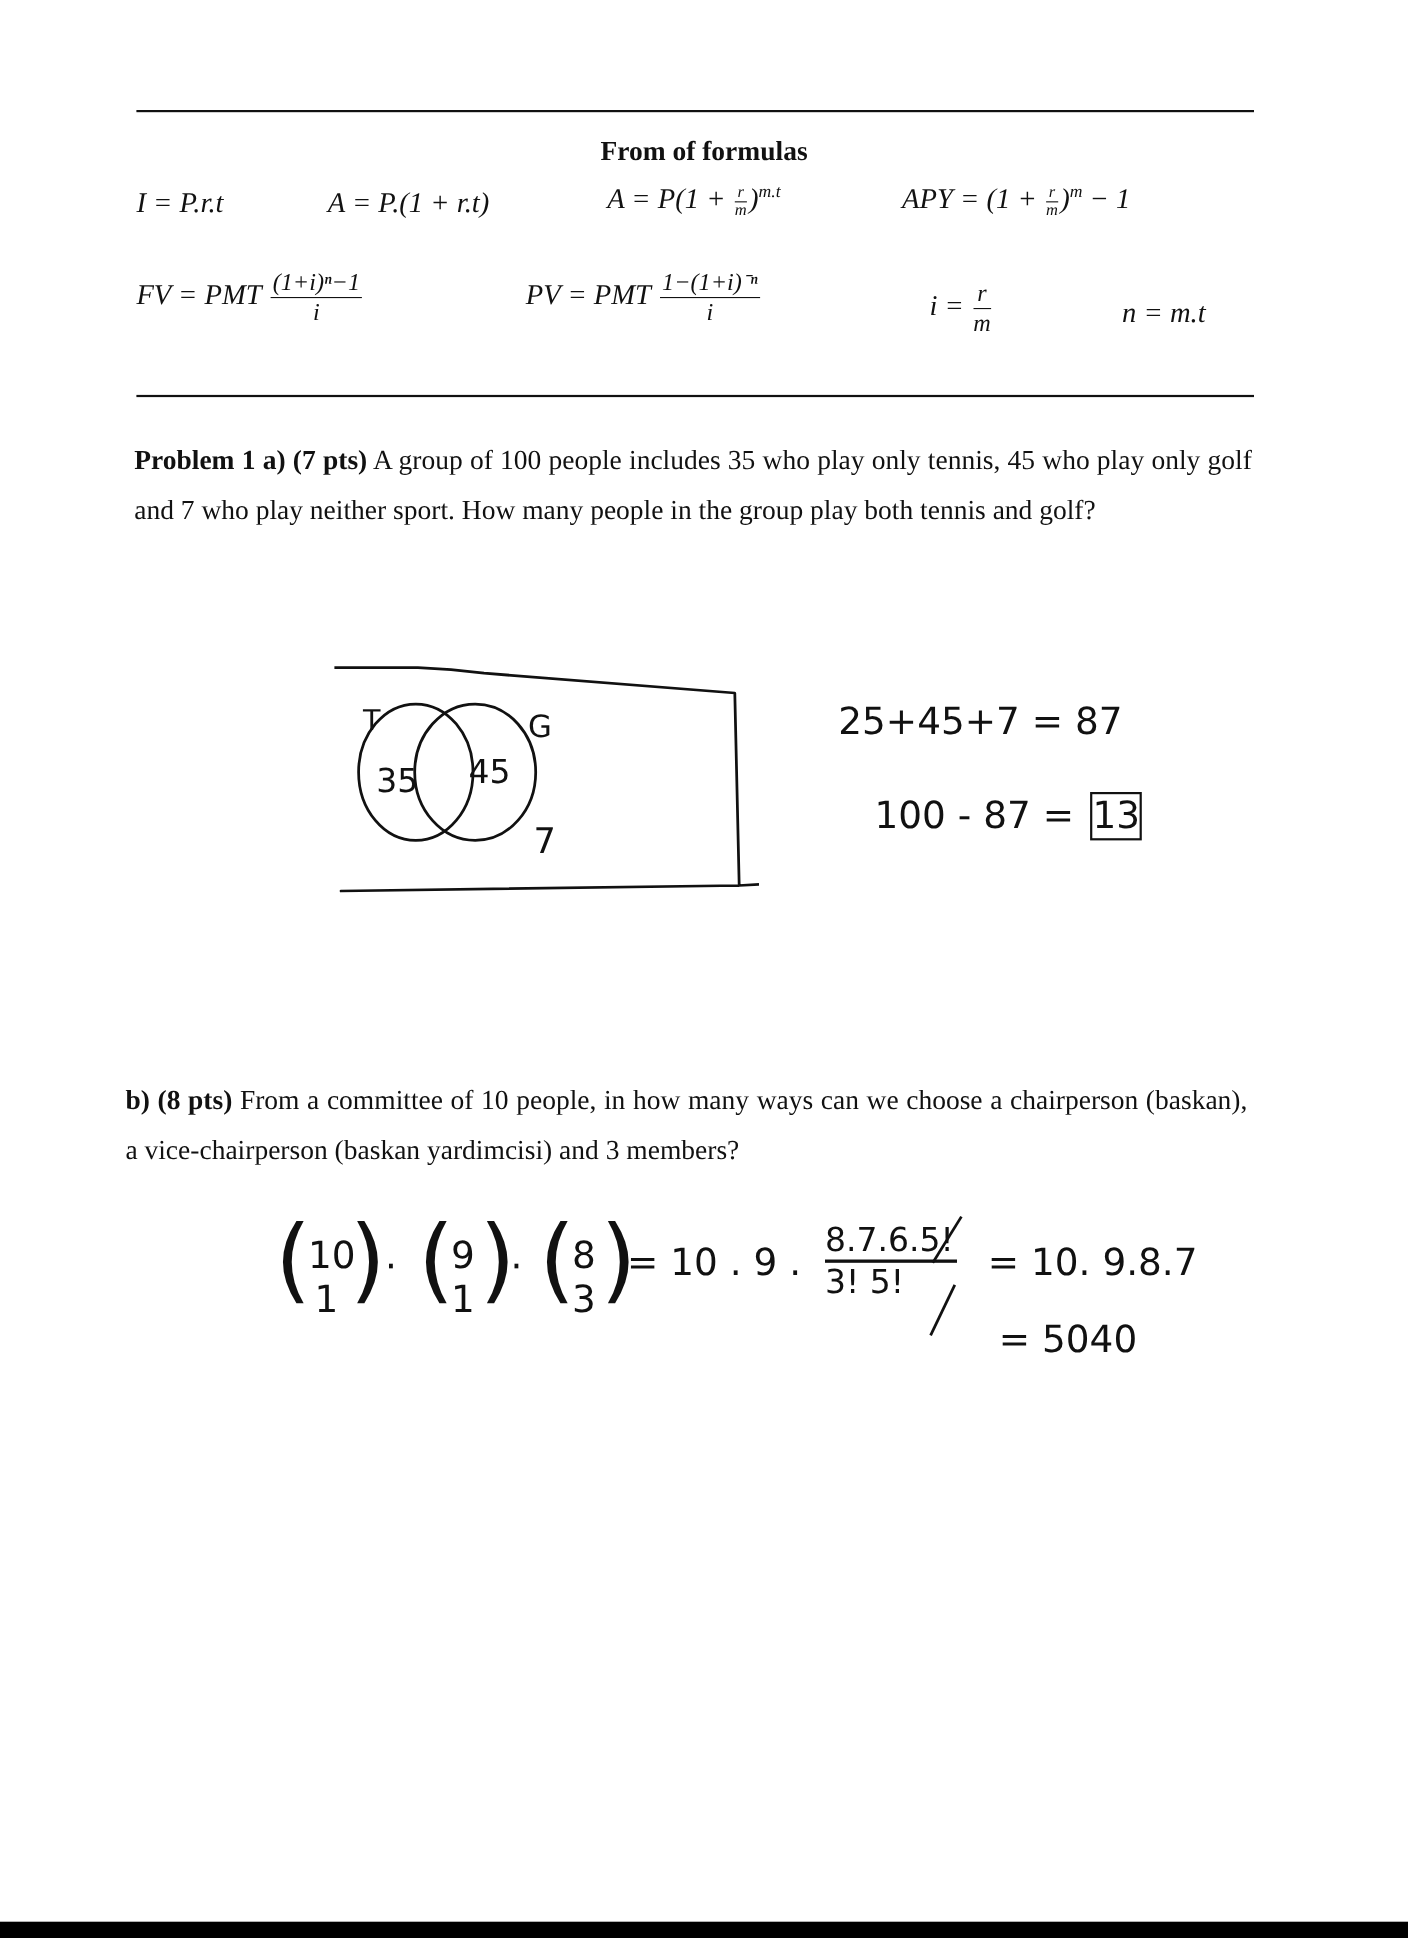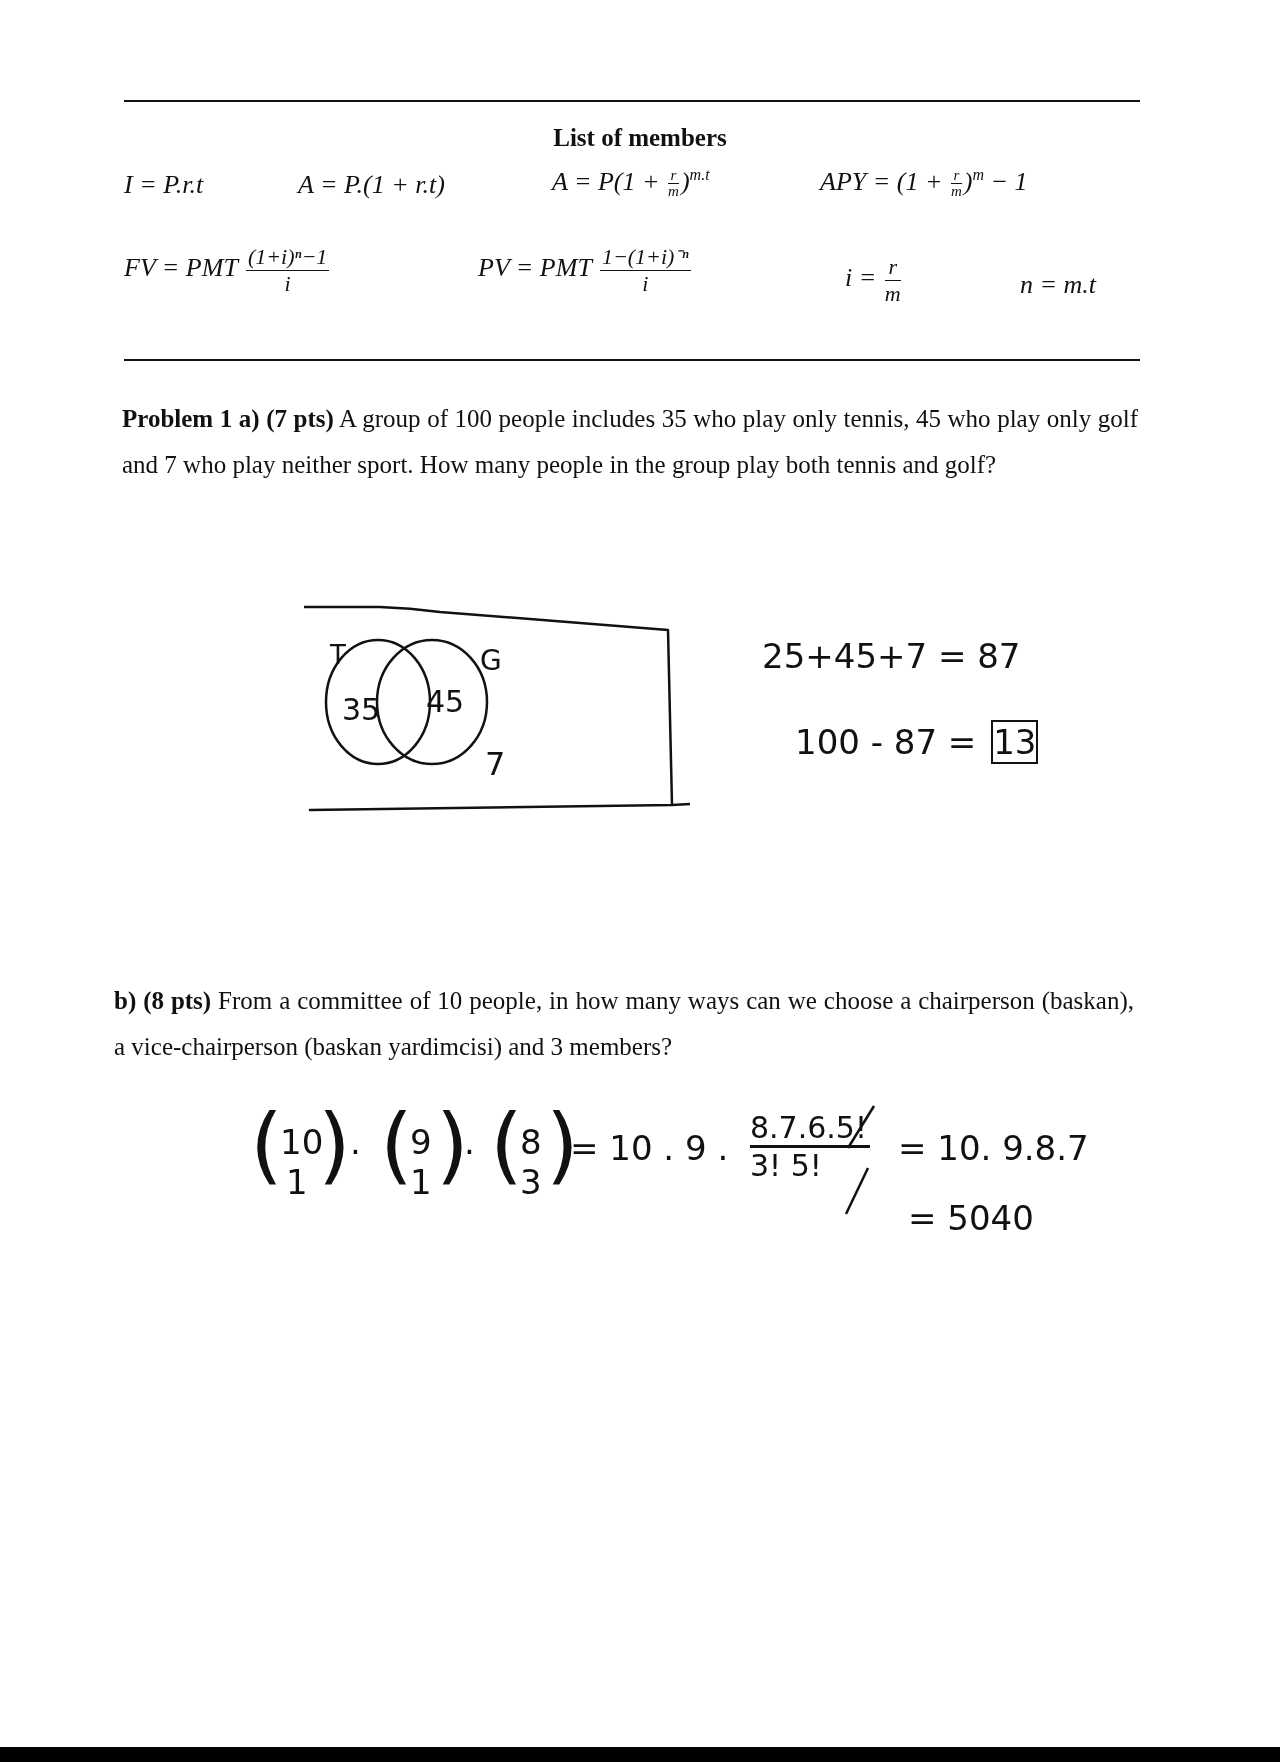--- a/index.html
+++ b/index.html
@@ -17,21 +17,21 @@
   .para{position:absolute;font-family:"Liberation Serif",serif;font-size:25px;line-height:46px;text-align:justify;}
   .para b{font-weight:bold;}
   .hand{font-family:"DejaVu Sans",sans-serif;font-weight:normal;}
   .black-band{position:absolute;left:0;top:1747px;width:1280px;height:15px;background:#000;}
 </style>
 </head>
 <body>
 
 <div class="hr" style="top:100px;"></div>
 
-<div class="title">List of members</div>
+<div class="title">From of formulas</div>
 
 <div class="formula" style="left:124px;top:170px;">
   <span>I</span> = <span>P.r.t</span>
 </div>
 <div class="formula" style="left:298px;top:170px;">
   <span>A</span> = <span>P.(1 + r.t)</span>
 </div>
 <div class="formula" style="left:552px;top:166px;">
   <span>A</span> = <span>P(1 + </span><span class="frac small"><span class="n">r</span><span class="d">m</span></span><span>)</span><span class="up">m.t</span>
 </div>

